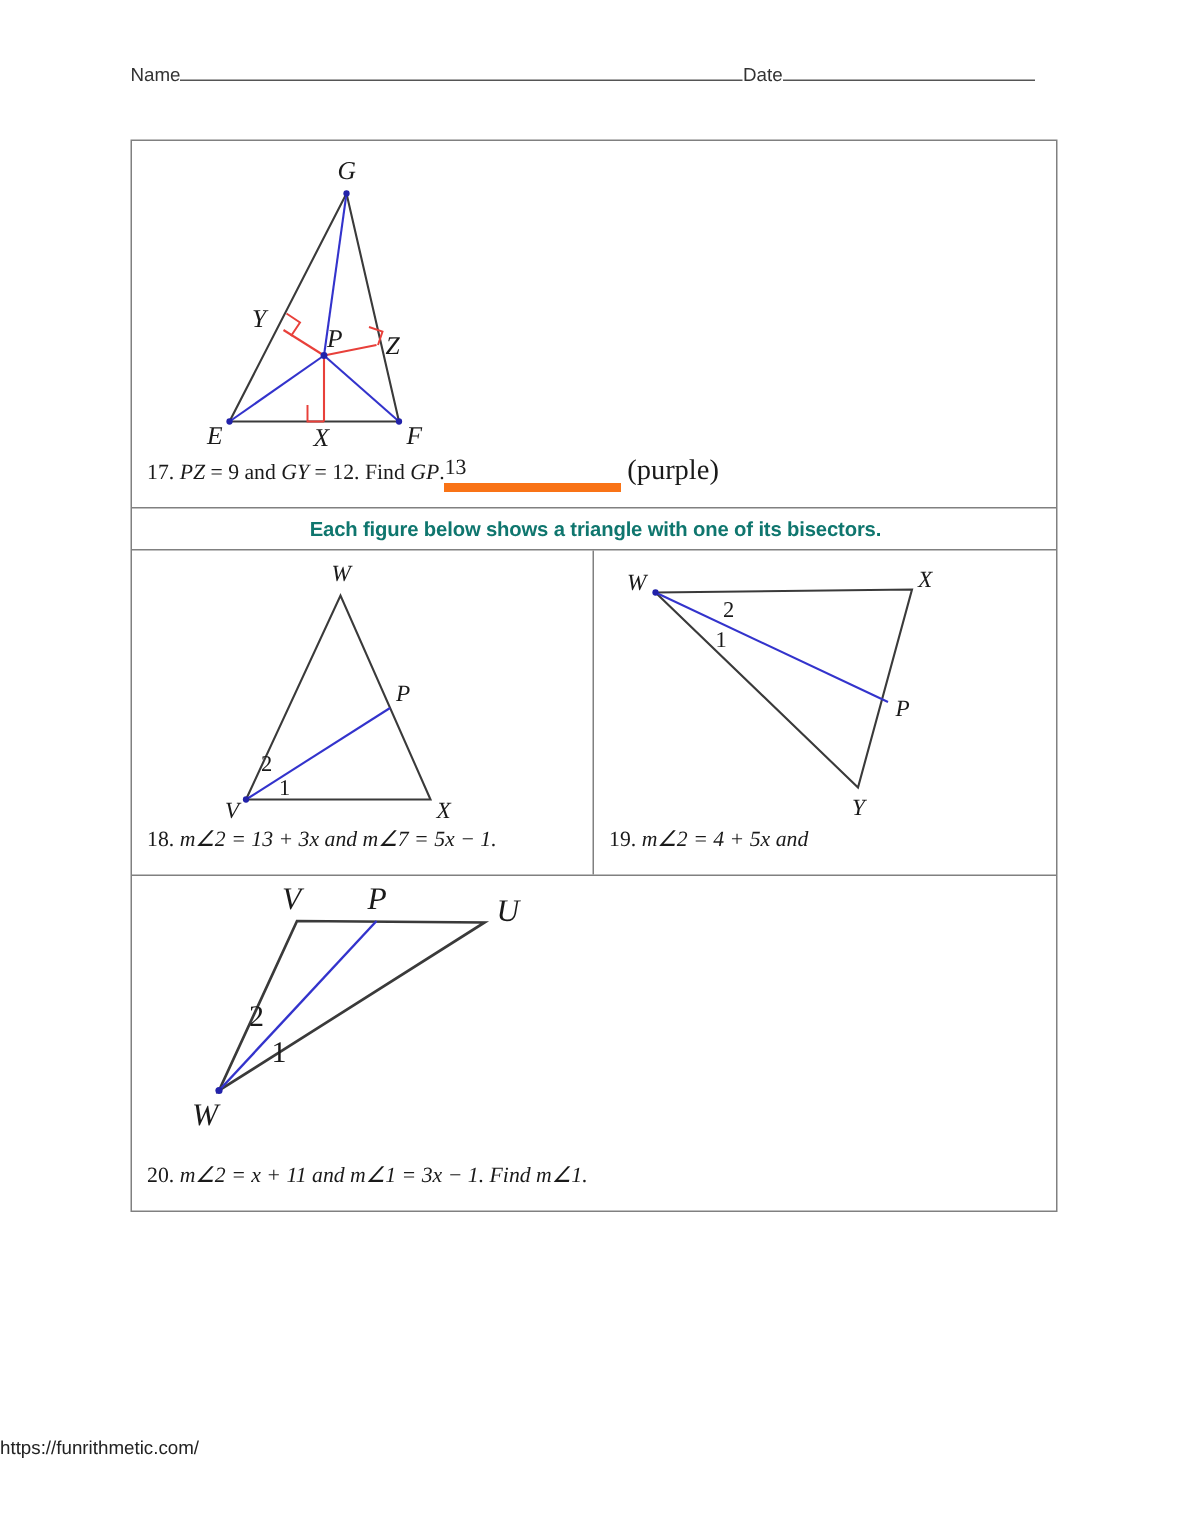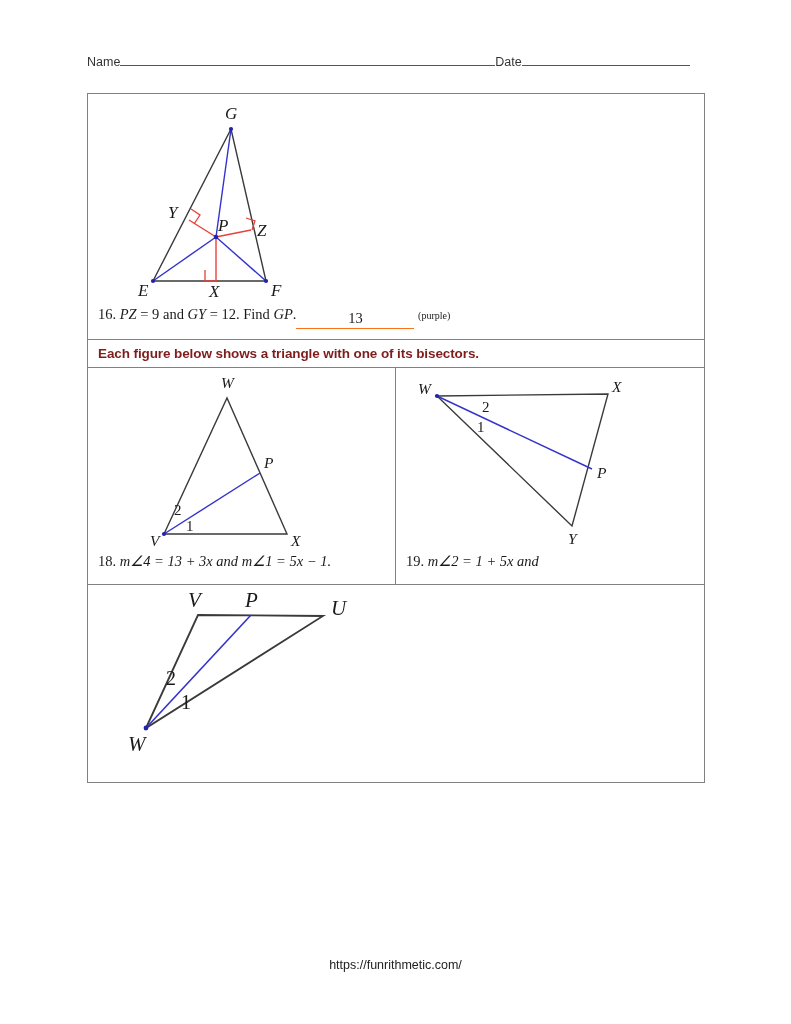--- a/index.html
+++ b/index.html
@@ -13,21 +13,21 @@
     position: relative;
     font-family: "Liberation Serif", serif;
     color: #1a1a1a;
     overflow: hidden;
   }
 
   
   .header-row {
     position: absolute;
     left: 87px;
-    top: 52px;
+    top: 40px;
     width: 618px;
     height: 22px;
     display: flex;
     align-items: baseline;
     font-family: "Liberation Sans", sans-serif;
     font-size: 12.5px;
     color: #333;
   }
   .hdr-label { white-space: nowrap; }
   .hdr-rule {
@@ -56,22 +56,23 @@
   .cell.half { width: 50%; }
   .cell.half.left { border-right: 1px solid #808080; }
   .cell.full { width: 100%; }
 
   
   .banner {
     font-family: "Liberation Sans", sans-serif;
     font-weight: bold;
     font-size: 13.5px;
     padding: 6px 8px 6px 10px;
-    color: #7f1d1d;
+    color: #0f766e;
     letter-spacing: -0.1px;
+    text-align: center;
   }
 
   
   .figure-box {
     position: relative;
     width: 100%;
   }
   .fig1 { height: 205px; }
   .fig2 { height: 178px; }
   .fig3 { height: 178px; }
@@ -89,32 +90,32 @@
     font-size: 14.5px;
     line-height: 26px;
   }
   .qline { white-space: nowrap; }
   .qline.indent { padding-left: 18px; }
   .mathit { font-style: italic; }
   .blank {
     display: inline-block;
     position: relative;
     width: 118px;
-    border-bottom: 1px solid #f97316;
-    text-align: center;
+    border-bottom: 6px solid #f97316;
+    text-align: left;
     vertical-align: bottom;
     height: 19px;
     line-height: 19px;
   }
   .blank.narrow { width: 110px; }
   .ans {
     font-size: 14.5px;
   }
   .colorword {
-    font-size: 10px;
+    font-size: 19px;
   }
 
   
   .lbl {
     font-family: "Liberation Serif", serif;
     font-style: italic;
     fill: #1a1a1a;
   }
   .lbl-18 { font-size: 17px; }
   .lbl-16 { font-size: 15.5px; }
@@ -126,21 +127,20 @@
     font-size: 15px;
   }
   .num-big { font-size: 20px; }
 
   
   .footer {
     position: absolute;
     left: 0;
     top: 958px;
     width: 791px;
-    text-align: center;
     font-family: "Liberation Sans", sans-serif;
     font-size: 12.5px;
     color: #222;
   }
 </style>
 </head>
 <body>
 
 <div class="header-row">
   <span class="hdr-label">Name</span>
@@ -181,21 +181,21 @@
           <text class="lbl lbl-18" x="183" y="202">F</text>
           <text class="lbl lbl-18" x="121" y="203">X</text>
           <text class="lbl lbl-18" x="80" y="124">Y</text>
           <text class="lbl lbl-18" x="169" y="142">Z</text>
           <text class="lbl lbl-18" x="130" y="137">P</text>
         </svg>
       </div>
 
       <div class="qblock">
         <div class="qline">
-          <span>16.</span>
+          <span>17.</span>
           <span class="mathit">PZ</span><span> = 9 and </span><span class="mathit">GY</span><span> = 12. Find </span><span class="mathit">GP</span><span>.</span><span class="blank"><span class="ans">13</span></span>
           <span class="colorword">(purple)</span>
         </div>
       </div>
 
     </div>
   </div>
 
   <div class="row bordered-top">
     <div class="cell full">
@@ -217,21 +217,21 @@
           <text class="lbl lbl-16" x="62" y="178">V</text>
           <text class="lbl lbl-16" x="203" y="178">X</text>
           <text class="lbl lbl-16" x="176" y="100">P</text>
           <text class="num" x="86" y="147">2</text>
           <text class="num" x="98" y="163">1</text>
         </svg>
       </div>
       <div class="qblock">
         <div class="qline">
           <span>18.</span>
-          <span class="mathit">m∠4 = 13 + 3x and  m∠1 = 5x − 1.</span>
+          <span class="mathit">m∠2 = 13 + 3x and  m∠7 = 5x − 1.</span>
         </div>
       </div>
     </div>
 
     <div class="cell half">
       <div class="figure-box fig3">
         <svg width="308" height="178" viewBox="0 0 308 178">
 
           <polygon points="41,28 212,26 176,158" fill="none" stroke="#3a3a3a" stroke-width="1.4"></polygon>
 
@@ -241,21 +241,21 @@
           <text class="lbl lbl-16" x="216" y="24">X</text>
           <text class="lbl lbl-16" x="172" y="176">Y</text>
           <text class="lbl lbl-16" x="201" y="110">P</text>
           <text class="num" x="86" y="44">2</text>
           <text class="num" x="81" y="64">1</text>
         </svg>
       </div>
       <div class="qblock">
         <div class="qline">
           <span>19.</span>
-          <span class="mathit">m∠2 = 1 + 5x and</span>
+          <span class="mathit">m∠2 = 4 + 5x and</span>
         </div>
       </div>
     </div>
 
   </div>
 
   <div class="row bordered-top">
     <div class="cell full">
 
       <div class="figure-box fig4">
@@ -268,20 +268,24 @@
           <text class="lbl lbl-20" x="100" y="22">V</text>
           <text class="lbl lbl-20" x="157" y="22">P</text>
           <text class="lbl lbl-20" x="243" y="30">U</text>
           <text class="lbl lbl-20" x="40" y="166">W</text>
           <text class="num num-big" x="78" y="100">2</text>
           <text class="num num-big" x="93" y="124">1</text>
         </svg>
       </div>
 
       <div class="qblock">
+        <div class="qline">
+          <span>20.</span>
+          <span class="mathit">m∠2 = x + 11 and  m∠1 = 3x − 1.  Find m∠1.</span>
+        </div>
       </div>
 
     </div>
   </div>
 
 </div>
 
 <div class="footer">https://funrithmetic.com/</div>
 
 </body></html>

